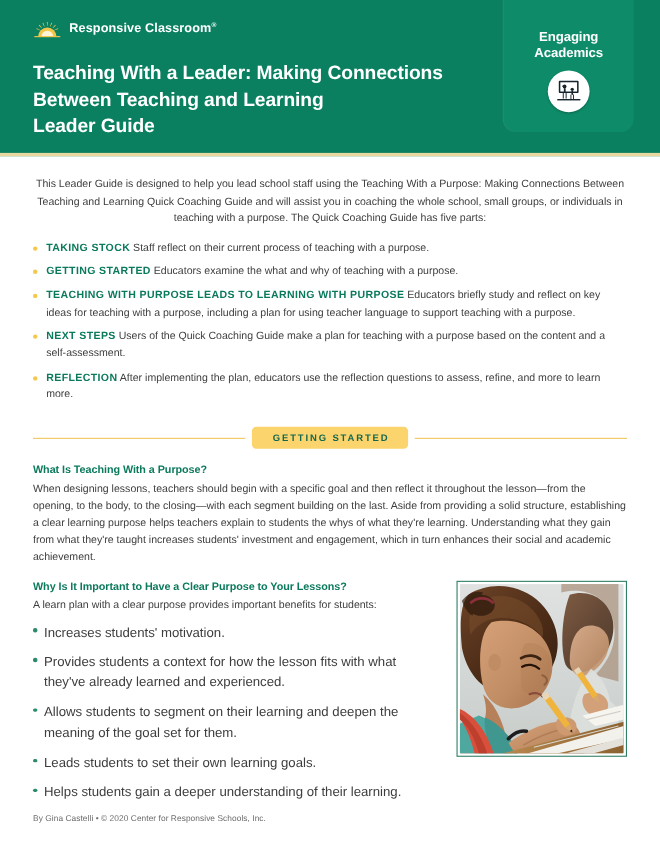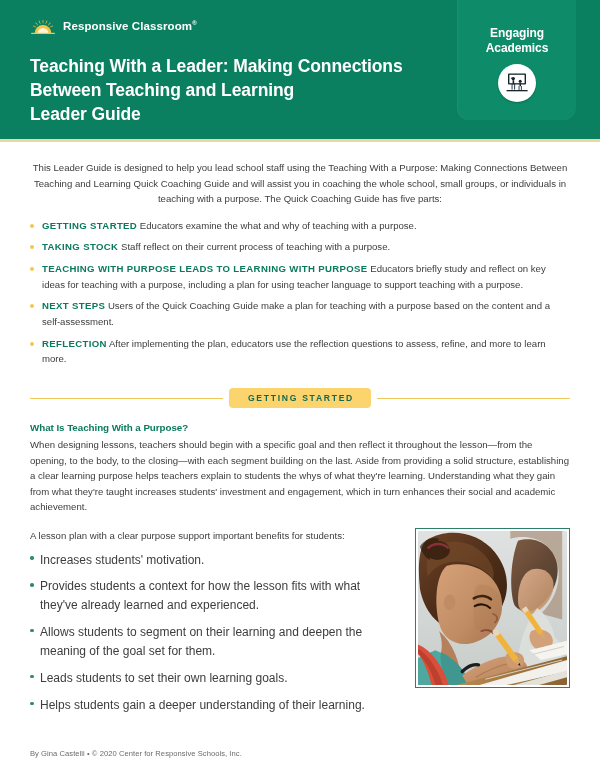--- a/index.html
+++ b/index.html
@@ -230,21 +230,21 @@
     height: 100%;
     display: block;
     border-radius: 1px;
     overflow: hidden;
   }
 
   
   .footer {
     position: absolute;
     left: 30px;
-    bottom: 18px;
+    bottom: 28px;
     font-size: 7.6px;
     color: #6b6b6b;
     letter-spacing: 0.05px;
   }
 </style>
 </head>
 <body>
 
 <div class="header">
   <div class="header-inner">
@@ -299,26 +299,26 @@
     </div>
   </div>
 </div>
 
 <div class="page">
 
   <p class="intro">This Leader Guide is designed to help you lead school staff using the Teaching With a Purpose: Making Connections Between Teaching and Learning Quick Coaching Guide and will assist you in coaching the whole school, small groups, or individuals in teaching with a purpose. The Quick Coaching Guide has five parts:</p>
 
   <ul class="parts">
     <li>
+      <span class="part-name">TAKING STOCK</span>
+      <span>Staff reflect on their current process of teaching with a purpose.</span>
+    </li>
+    <li>
       <span class="part-name">GETTING STARTED</span>
       <span>Educators examine the what and why of teaching with a purpose.</span>
-    </li>
-    <li>
-      <span class="part-name">TAKING STOCK</span>
-      <span>Staff reflect on their current process of teaching with a purpose.</span>
     </li>
     <li>
       <span class="part-name">TEACHING WITH PURPOSE LEADS TO LEARNING WITH PURPOSE</span>
       <span>Educators briefly study and reflect on key ideas for teaching with a purpose, including a plan for using teacher language to support teaching with a purpose.</span>
     </li>
     <li>
       <span class="part-name">NEXT STEPS</span>
       <span>Users of the Quick Coaching Guide make a plan for teaching with a purpose based on the content and a self-assessment.</span>
     </li>
     <li>
@@ -331,21 +331,22 @@
     <span class="divider-rule"></span>
     <span class="section-pill">GETTING STARTED</span>
     <span class="divider-rule"></span>
   </div>
 
   <h3 class="sub">What Is Teaching With a Purpose?</h3>
   <p class="body">When designing lessons, teachers should begin with a specific goal and then reflect it throughout the lesson—from the opening, to the body, to the closing—with each segment building on the last. Aside from providing a solid structure, establishing a clear learning purpose helps teachers explain to students the whys of what they're learning. Understanding what they gain from what they're taught increases students' investment and engagement, which in turn enhances their social and academic achievement.</p>
 
   <div class="split">
     <div class="split-left">
-      <p class="body" style="margin-bottom:0">A lesson plan with a clear purpose support important benefits for students:</p>
+      <h3 class="sub">Why Is It Important to Have a Clear Purpose to Your Lessons?</h3>
+      <p class="body" style="margin-bottom:0">A learn plan with a clear purpose provides important benefits for students:</p>
 
       <ul class="benefits">
         <li>Increases students' motivation.</li>
         <li>Provides students a context for how the lesson fits with what they've already learned and experienced.</li>
         <li>Allows students to segment on their learning and deepen the meaning of the goal set for them.</li>
         <li>Leads students to set their own learning goals.</li>
         <li>Helps students gain a deeper understanding of their learning.</li>
       </ul>
     </div>
 

